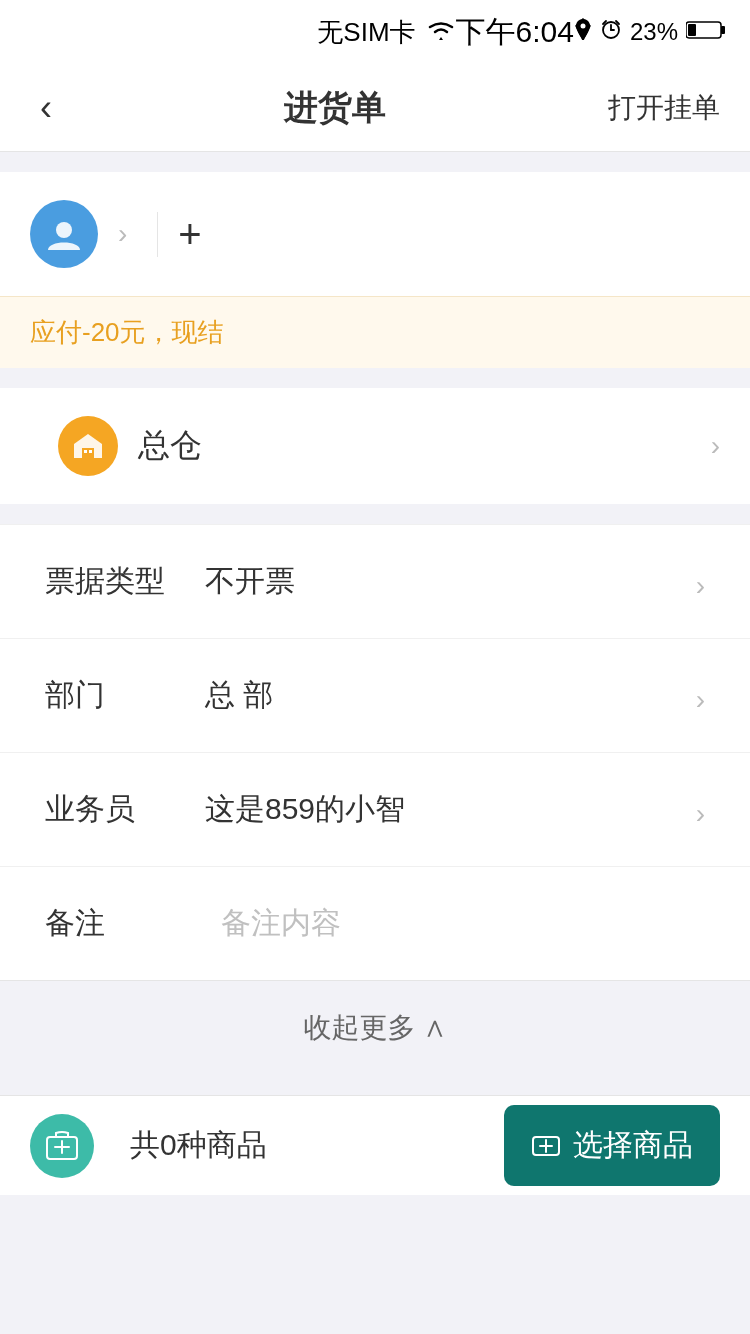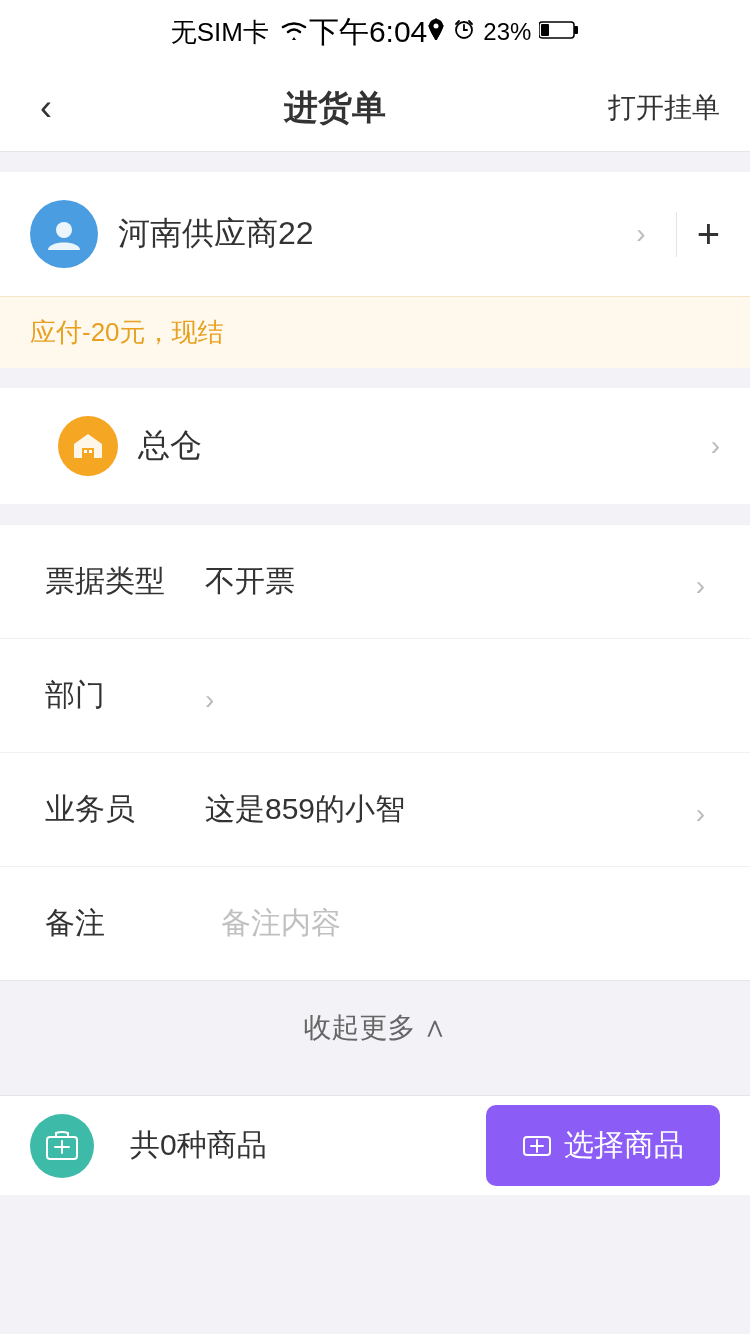--- a/index.html
+++ b/index.html
@@ -13,21 +13,21 @@
       color: #333;
     }
 
     
     .status-bar {
       width: 750px;
       height: 64px;
       background: #fff;
       display: flex;
       align-items: center;
-      justify-content: center;
+      justify-content: flex-end;
       padding: 0 24px;
       font-size: 26px;
       color: #000;
     }
     .status-left {
       display: flex;
       align-items: center;
       gap: 10px;
       font-size: 26px;
     }
@@ -220,25 +220,25 @@
       justify-content: center;
       flex-shrink: 0;
     }
     .product-icon svg { width: 38px; height: 38px; }
     .product-count {
       flex: 1;
       font-size: 30px;
       color: #333;
     }
     .select-btn {
-      background: #8b5cf6;
+      background: #0f766e;
       color: #fff;
       border: none;
       border-radius: 10px;
-      padding: 20px 36px;
+      padding: 20px 27px;
       font-size: 30px;
       cursor: pointer;
       display: flex;
       align-items: center;
       gap: 12px;
     }
     .select-btn svg { width: 30px; height: 30px; }
 
     
     .bottom-fill {
@@ -299,21 +299,20 @@
 <div class="section-gap"></div>
 
 <div class="card-section">
   <div class="supplier-row">
     <div class="supplier-avatar">
       <svg viewBox="0 0 40 40" fill="none" xmlns="http://www.w3.org/2000/svg">
         <circle cx="20" cy="16" r="8" fill="#fff" opacity="0.9"></circle>
         <path d="M4 36 C4 26 36 26 36 36" fill="#fff" opacity="0.9"></path>
       </svg>
     </div>
-    <span class="supplier-name">河南供应商22</span>
     <span class="supplier-chevron">›</span>
     <span class="supplier-add">+</span>
   </div>
   <div class="notice-bar">
     <span>应付-20元，现结</span>
   </div>
 </div>
 
 <div class="section-gap"></div>
 
@@ -337,20 +336,21 @@
 <div class="card-section">
 
   <div class="form-row">
     <span class="form-label">票据类型</span>
     <span class="form-value">不开票</span>
     <span class="form-chevron">›</span>
   </div>
 
   <div class="form-row">
     <span class="form-label">部门</span>
+    <span class="form-value">总 部</span>
     <span class="form-chevron">›</span>
   </div>
 
   <div class="form-row">
     <span class="form-label">业务员</span>
     <span class="form-value">这是859的小智</span>
     <span class="form-chevron">›</span>
   </div>
 
   <div class="form-row">

